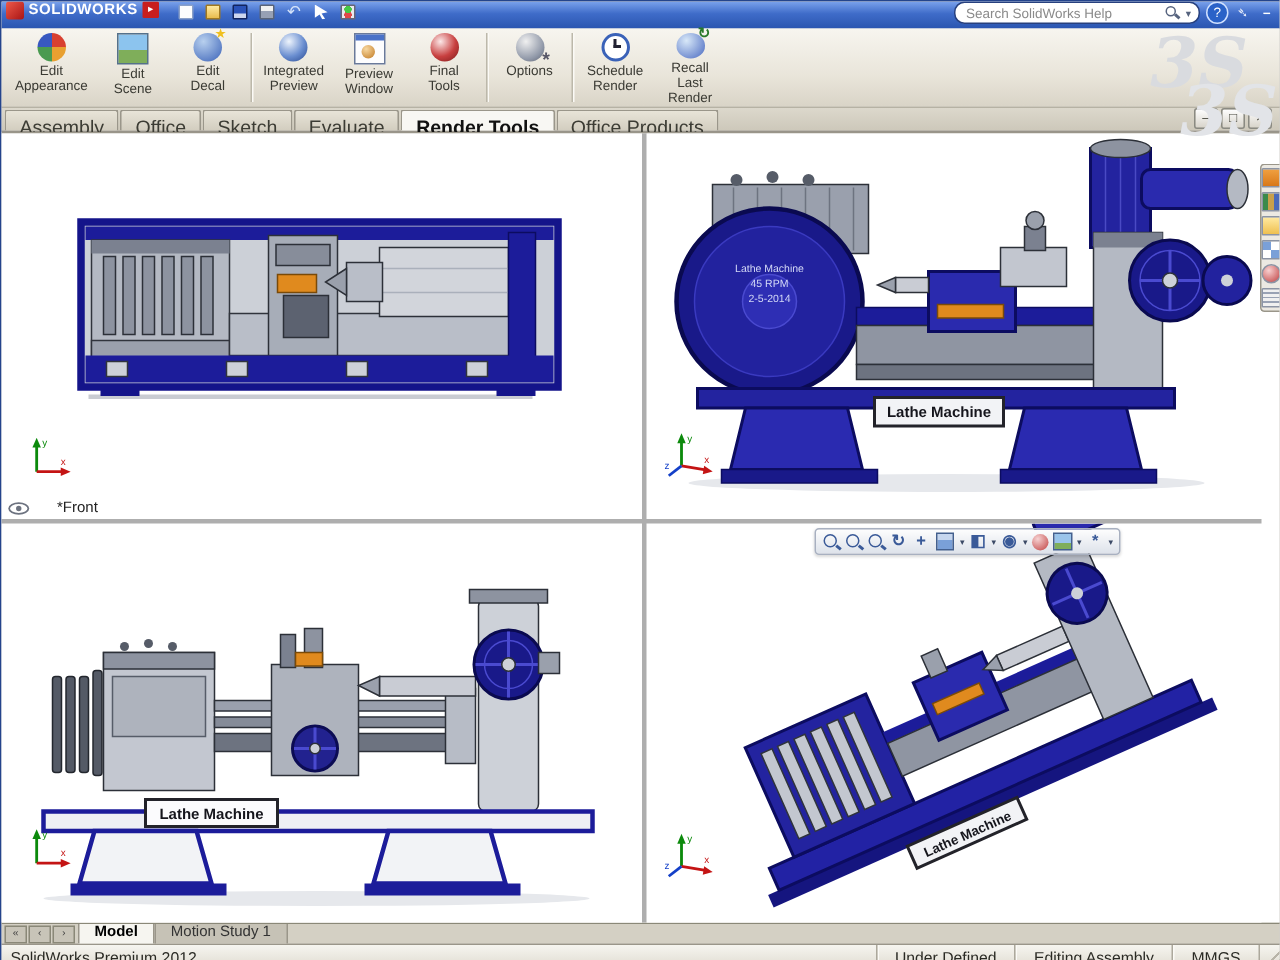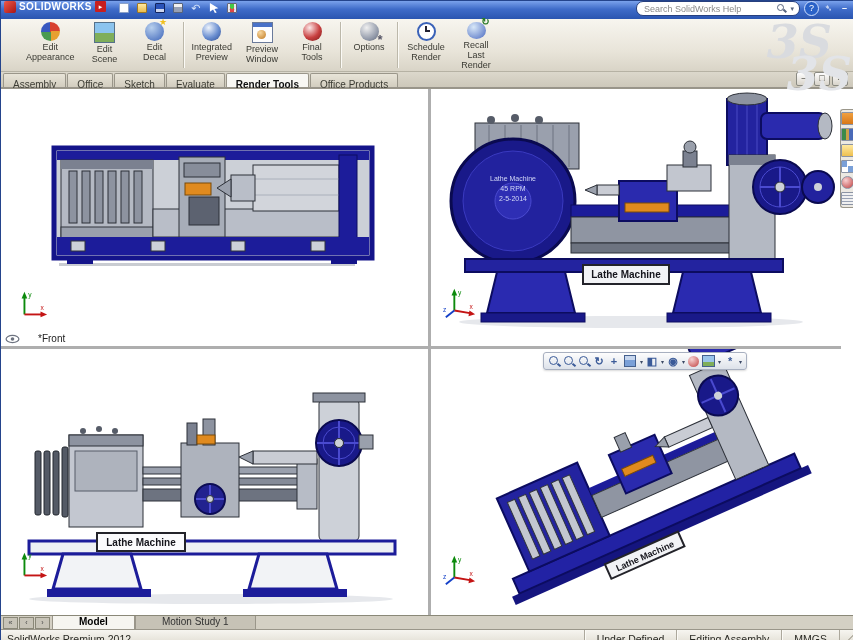--- a/index.html
+++ b/index.html
@@ -33,21 +33,21 @@
   .tr-icons{display:flex;gap:3px;align-items:center}
   .tri{width:13px;height:13px;font-size:9px;line-height:13px;text-align:center;color:#fff}
   .tri[data-icon="help-icon"]{background:#2a62c8;border:1px solid #cfe0ff;border-radius:50%}
   .tri[data-icon="help-icon"]::after{content:"?"}
   .tri[data-icon="pin-icon"]{color:#e6ecfa}
   .tri[data-icon="pin-icon"]::after{content:"➴"}
   .tri[data-icon="minimize-icon"]::after{content:"–";font-weight:bold}
 
   
   .ribbon{height:52px;background:linear-gradient(180deg,#f7f5ef 0%,#e9e5da 60%,#d9d4c7 100%);border-bottom:1px solid #b6b2a4;position:relative}
-  .ribbon-buttons{display:flex;align-items:stretch;height:100%;padding-left:20px}
+  .ribbon-buttons{display:flex;align-items:stretch;height:100%;padding-left:4px}
   .ribbon-btn{display:flex;flex-direction:column;align-items:center;padding:3px 5px 1px;min-width:40px;color:#3a3a33;cursor:default}
   .rlabel{font-size:9px;line-height:1.12;text-align:center;white-space:pre-line;margin-top:1px}
   .rsep{width:1px;background:#bcb8aa;margin:3px 3px;box-shadow:1px 0 0 #fbfaf6}
   .ric{width:19px;height:19px;display:inline-block;position:relative}
   .ric[data-icon="edit-appearance-icon"]{border-radius:50%;background:conic-gradient(#d84030 0 25%,#e8a030 25% 50%,#4a9a50 50% 75%,#3858c0 75% 100%)}
   .ric[data-icon="edit-scene-icon"]{background:linear-gradient(#8cc4ee 0 55%,#7fae5a 55% 100%);border:1px solid #55718a}
   .ric[data-icon="edit-decal-icon"]{border-radius:50%;background:radial-gradient(circle at 35% 30%,#b8d0ee,#3a62b8)}
   .ric[data-icon="edit-decal-icon"]::after{content:"★";position:absolute;right:-3px;top:-5px;font-size:9px;color:#f0c020}
   .ric[data-icon="integrated-preview-icon"]{border-radius:50%;background:radial-gradient(circle at 35% 30%,#eef4fc,#6a8ed0 55%,#27478f)}
   .ric[data-icon="preview-window-icon"]{background:#fdfdfe;border:1px solid #6a7a9a}
@@ -58,21 +58,21 @@
   .ric[data-icon="render-options-icon"]::after{content:"*";position:absolute;right:-4px;bottom:-6px;font-size:13px;color:#556;font-weight:bold}
   .ric[data-icon="schedule-render-icon"]{border-radius:50%;background:#fff;border:2px solid #3a62b8;width:15px;height:15px}
   .ric[data-icon="schedule-render-icon"]::before{content:"";position:absolute;left:6px;top:2px;width:2px;height:6px;background:#223}
   .ric[data-icon="schedule-render-icon"]::after{content:"";position:absolute;left:6px;top:6px;width:5px;height:2px;background:#223}
   .ric[data-icon="recall-last-render-icon"]{border-radius:50%;background:radial-gradient(circle at 35% 30%,#d8e8f8,#4868c0)}
   .ric[data-icon="recall-last-render-icon"]::after{content:"↻";position:absolute;right:-4px;top:-6px;font-size:10px;font-weight:bold;color:#2a7a2a}
 
   
   .tabsrow{height:15px;background:linear-gradient(#dcd8cc,#cdc8ba);border-bottom:1px solid #98948a;display:flex;align-items:flex-end;position:relative}
   .ctabs{display:flex;margin-left:2px;height:14px}
-  .ctab{font-size:10px;line-height:13px;padding:4px 9px;color:#3c3c34;background:linear-gradient(#e8e4d8,#d2cdbf);border:1px solid #9a968a;border-bottom:none;border-radius:2px 2px 0 0;margin-right:1px;cursor:default}
+  .ctab{font-size:13px;line-height:13px;padding:4px 9px;color:#3c3c34;background:linear-gradient(#e8e4d8,#d2cdbf);border:1px solid #9a968a;border-bottom:none;border-radius:2px 2px 0 0;margin-right:1px;cursor:default}
   .ctab.active{background:#f8f7f3;color:#111;font-weight:bold}
   .wcs{margin-left:auto;display:flex;gap:2px;margin-right:6px;margin-bottom:1px}
   .wc{width:14px;height:12px;border:1px solid #8a8a82;background:linear-gradient(#fefefe,#d8d4ca);font-size:9px;line-height:10px;text-align:center;color:#44443c;border-radius:2px}
   .wc[data-icon="minimize-window-icon"]::after{content:"–"}
   .wc[data-icon="restore-window-icon"]::after{content:"□"}
   .wc[data-icon="close-window-icon"]::after{content:"×"}
 
   
   .gfx{position:relative;height:526px;background:#fff;border-top:1px solid #9a968a}
   .q{position:absolute;overflow:hidden;background:#fff}
@@ -113,21 +113,21 @@
   .tpi[data-icon="custom-properties-icon"]{background:repeating-linear-gradient(#f0f0f0 0 2px,#99a2b4 2px 3px)}
 
   
   .bottombar{height:13px;background:#d4d0c4;border-top:1px solid #8a8878;display:flex;align-items:stretch}
   .bnavs{display:flex;gap:1px;margin:1px 2px}
   .bnav{width:13px;height:10px;background:#c8c4b8;border:1px solid #8a8878;font-size:7px;line-height:9px;text-align:center;color:#444}
   .bnav[data-icon="scroll-first-icon"]::after{content:"«"}
   .bnav[data-icon="scroll-left-icon"]::after{content:"‹"}
   .bnav[data-icon="scroll-right-icon"]::after{content:"›"}
   .btabs{display:flex}
-  .btab{font-size:10px;line-height:12px;padding:0 26px;border-right:1px solid #9a968a;border-left:1px solid #9a968a;background:#c6c2b6;color:#333;cursor:default}
+  .btab{font-size:10px;line-height:12px;padding:0 10px;border-right:1px solid #9a968a;border-left:1px solid #9a968a;background:#c6c2b6;color:#333;cursor:default}
   .btab.active{background:#f6f5f0;font-weight:bold;color:#000}
 
   
   .statusbar{height:17px;background:linear-gradient(#f6f5f0,#ddd9cd);border-top:1px solid #9a968a;display:flex;align-items:center;font-size:10.5px;color:#2a2a24}
   .s-left{padding-left:6px}
   .s-items{margin-left:auto;display:flex;height:100%}
   .sitem{display:flex;align-items:center;padding:0 12px;border-left:1px solid #aca89c;box-shadow:inset 1px 0 0 #fbfaf6}
   .grip{width:14px;height:100%;border-left:1px solid #aca89c;background:
     linear-gradient(135deg,transparent 55%,#b8b4a8 55% 62%,transparent 62% 72%,#b8b4a8 72% 79%,transparent 79% 89%,#b8b4a8 89%)}
 

